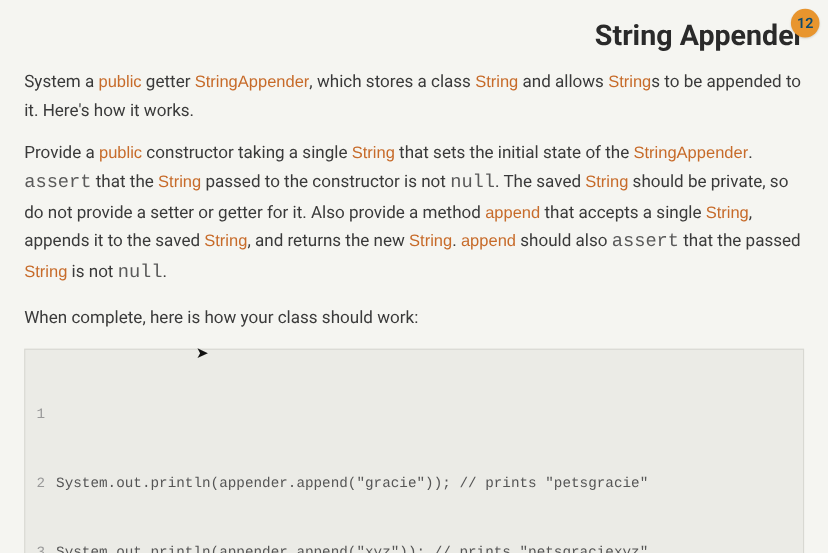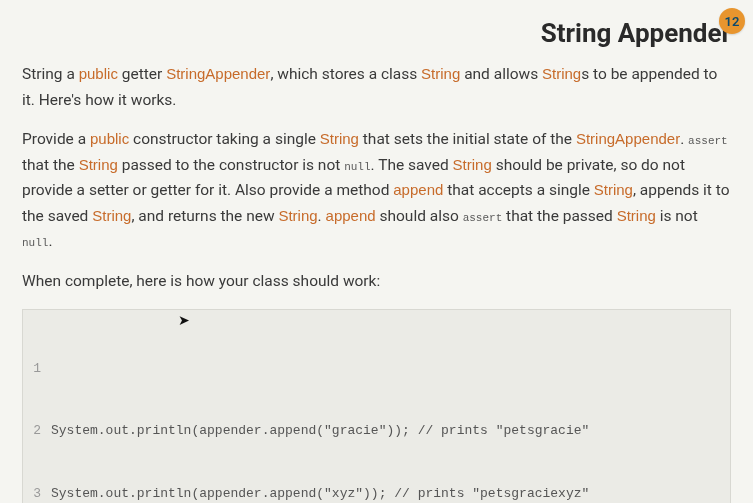--- a/index.html
+++ b/index.html
@@ -47,21 +47,21 @@
       margin-bottom: 14px;
     }
     .code-inline {
       font-family: Liberation Sans, sans-serif;
       color: #c76b2a;
       font-size: 15px;
     }
     .code-dark {
       font-family: "Courier New", Courier, monospace;
       color: #5a5a5a;
-      font-size: 11px;
+      font-size: 17px;
     }
     .codeblock {
       background: #ebebe6;
       border: 1px solid #d8d8d2;
       margin-top: 6px;
       margin-bottom: 18px;
       font-family: "Courier New", Courier, monospace;
       font-size: 13px;
       line-height: 1.6;
       color: #555;
@@ -91,21 +91,21 @@
 </head>
 <body>
 
 <div class="badge">
   <span>12</span>
 </div>
 
 <h1>String Appender</h1>
 
 <p class="body">
-  <span>String a </span><span class="code-inline">public</span><span> getter </span><span class="code-inline">StringAppender</span><span>, which stores a class </span><span class="code-inline">String</span><span> and allows </span><span class="code-inline">String</span><span>s to be appended to it. Here's how it works.</span>
+  <span>System a </span><span class="code-inline">public</span><span> getter </span><span class="code-inline">StringAppender</span><span>, which stores a class </span><span class="code-inline">String</span><span> and allows </span><span class="code-inline">String</span><span>s to be appended to it. Here's how it works.</span>
 </p>
 
 <p class="body">
   <span>Provide a </span><span class="code-inline">public</span><span> constructor taking a single </span><span class="code-inline">String</span><span> that sets the initial state of the </span><span class="code-inline">StringAppender</span><span>. </span><span class="code-dark">assert</span><span> that the </span><span class="code-inline">String</span><span> passed to the constructor is not </span><span class="code-dark">null</span><span>. The saved </span><span class="code-inline">String</span><span> should be private, so do not provide a setter or getter for it. Also provide a method </span><span class="code-inline">append</span><span> that accepts a single </span><span class="code-inline">String</span><span>, appends it to the saved </span><span class="code-inline">String</span><span>, and returns the new </span><span class="code-inline">String</span><span>. </span><span class="code-inline">append</span><span> should also </span><span class="code-dark">assert</span><span> that the passed </span><span class="code-inline">String</span><span> is not </span><span class="code-dark">null</span><span>.</span>
 </p>
 
 <div class="cursor">➤</div>
 
 <p class="body">When complete, here is how your class should work:</p>
 

